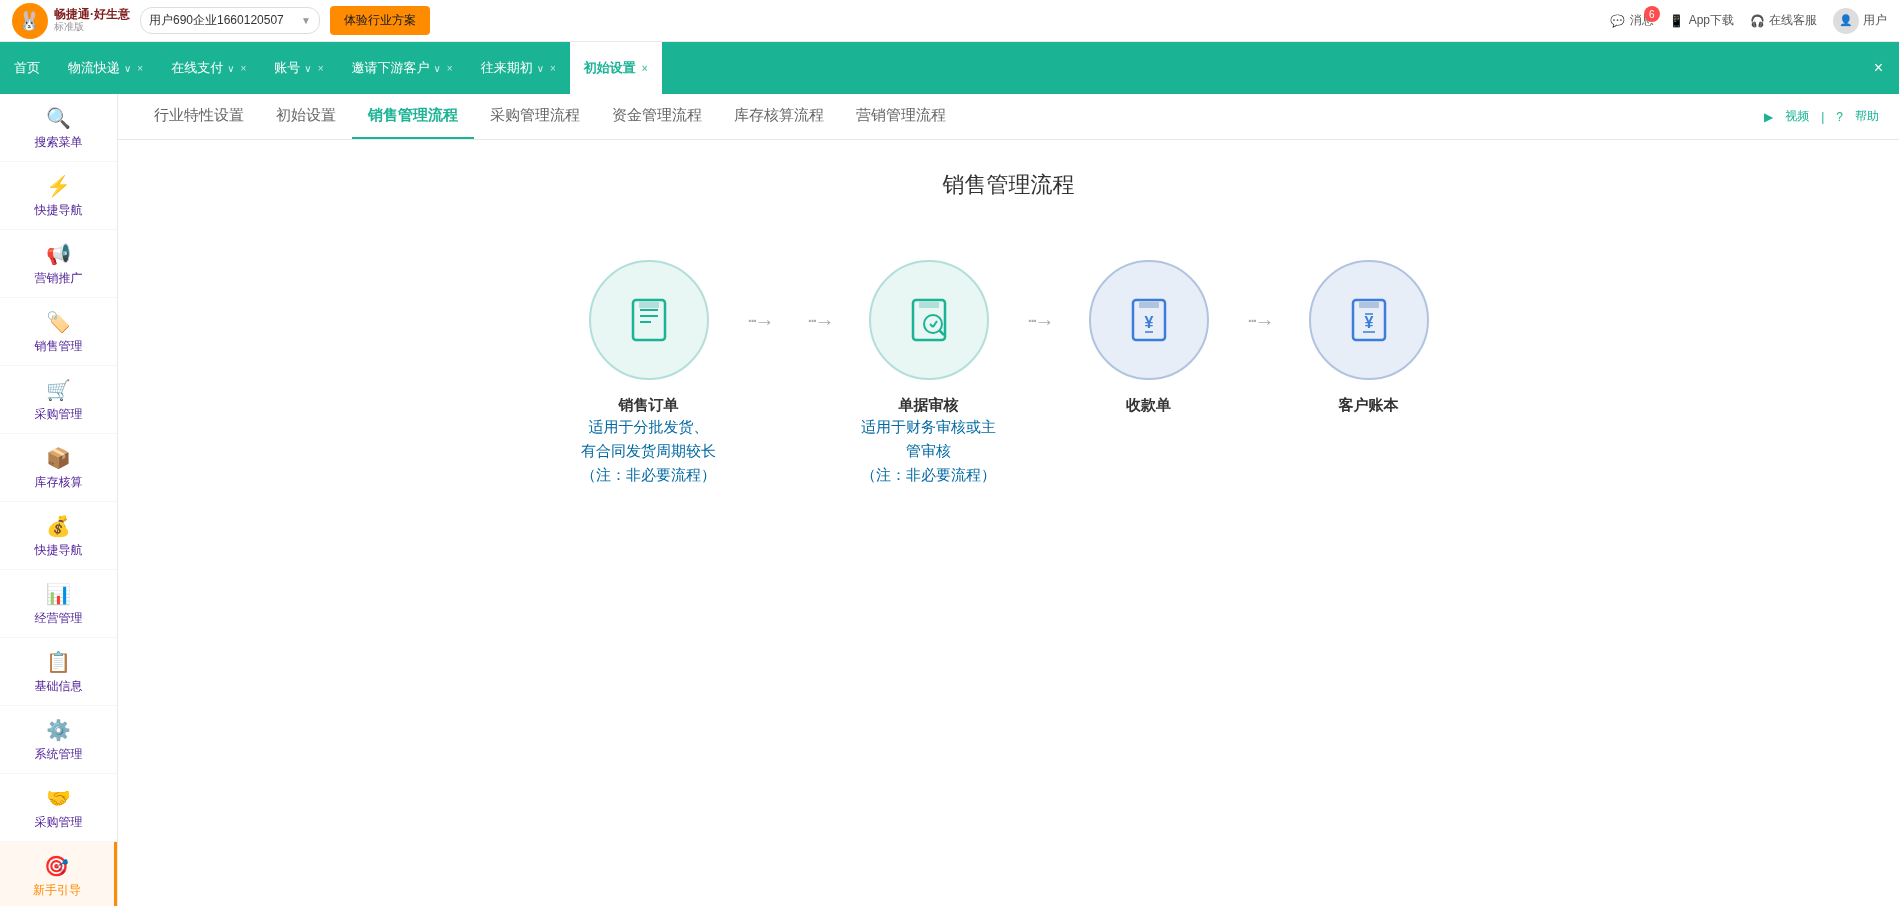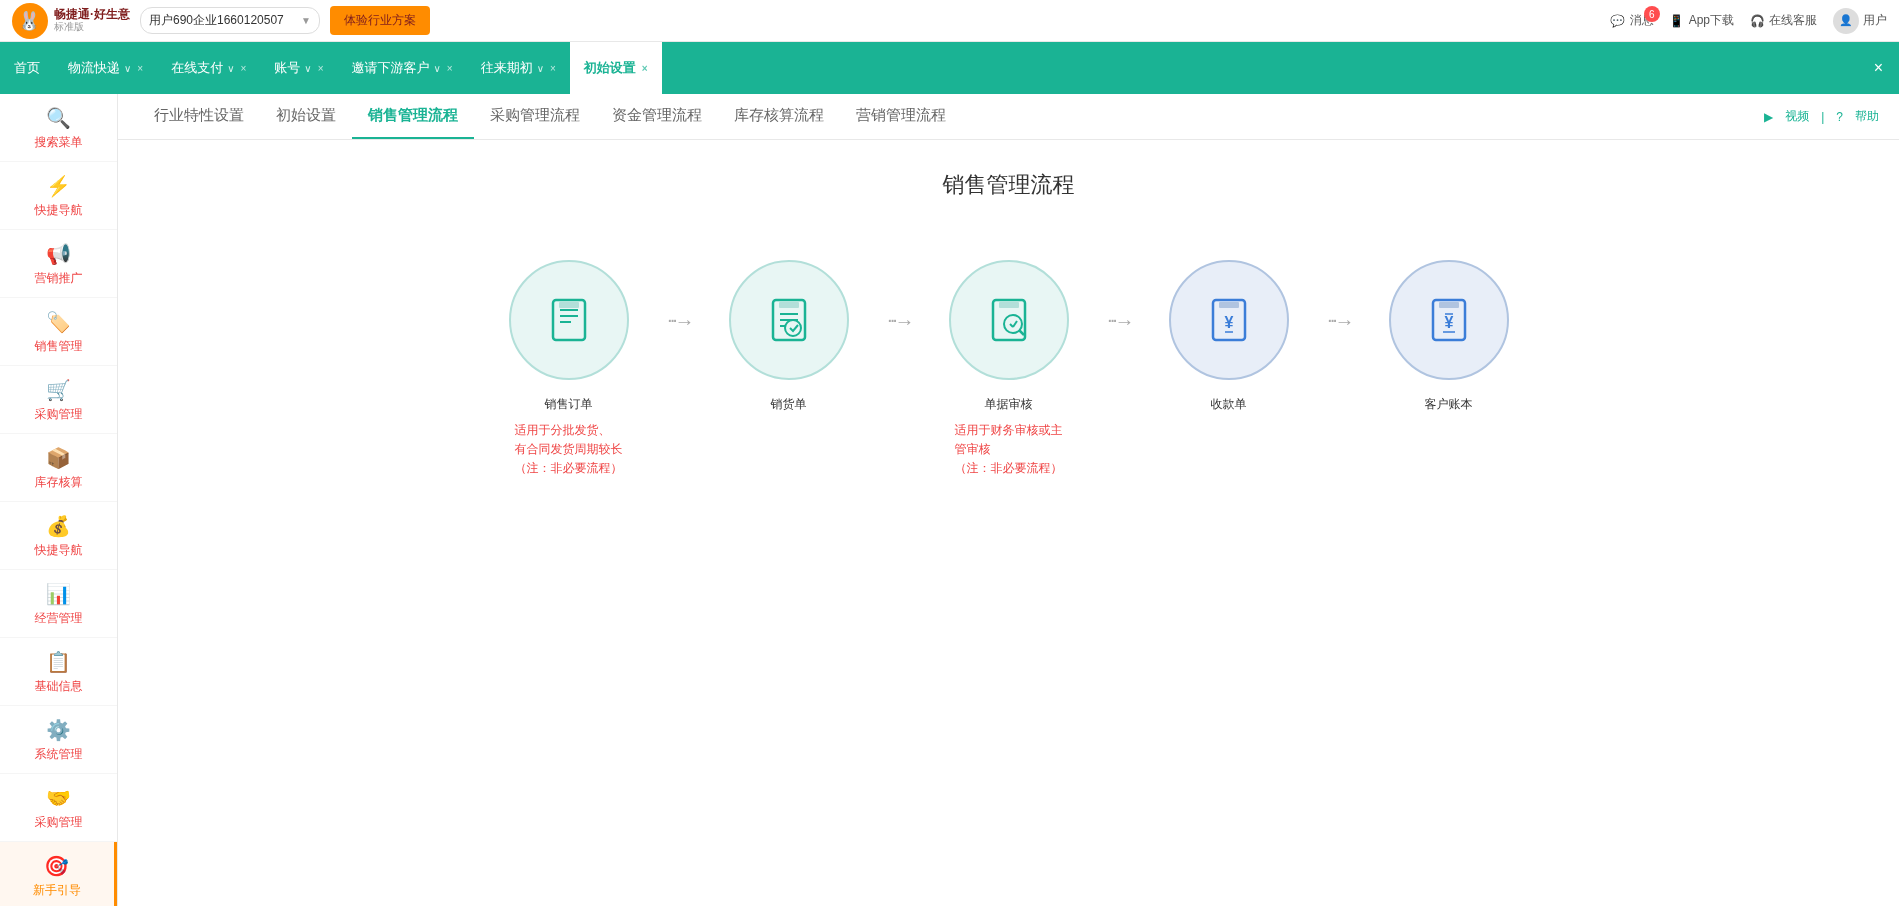--- a/index.html
+++ b/index.html
@@ -7,21 +7,21 @@
 
     
     .top-bar { display: flex; align-items: center; background: #fff; border-bottom: 1px solid #e8e8e8; height: 42px; padding: 0 12px; gap: 10px; flex-shrink: 0; }
     .logo-area { display: flex; align-items: center; gap: 6px; width: 118px; flex-shrink: 0; }
     .logo-icon { width: 36px; height: 36px; background: #ff8c00; border-radius: 50%; display: flex; align-items: center; justify-content: center; color: white; font-size: 18px; }
     .logo-text { display: flex; flex-direction: column; line-height: 1.2; }
     .logo-text .main { font-size: 12px; color: #7f1d1d; font-weight: bold; }
     .logo-text .sub { font-size: 10px; color: #999; font-family: Liberation Mono, monospace; }
     .user-selector { display: flex; align-items: center; border: 1px solid #ddd; border-radius: 12px; padding: 4px 8px; cursor: pointer; gap: 4px; font-size: 12px; color: #333; background: #fff; min-width: 180px; }
     .user-selector .arrow { color: #999; font-size: 10px; margin-left: auto; }
-    .btn-experience { background: #ff8c00; color: #7f1d1d; border: none; border-radius: 4px; padding: 6px 14px; font-size: 12px; cursor: pointer; white-space: nowrap; }
+    .btn-experience { background: #ff8c00; color: #0f172a; border: none; border-radius: 4px; padding: 6px 14px; font-size: 12px; cursor: pointer; white-space: nowrap; }
     .top-right { margin-left: auto; display: flex; align-items: center; gap: 16px; }
     .top-right-item { display: flex; align-items: center; gap: 4px; font-size: 12px; color: #555; cursor: pointer; position: relative; }
     .badge { background: #ff4d4f; color: white; border-radius: 50%; width: 16px; height: 16px; font-size: 10px; display: flex; align-items: center; justify-content: center; position: absolute; top: -6px; right: -6px; }
     .avatar { width: 26px; height: 26px; background: #ddd; border-radius: 50%; display: flex; align-items: center; justify-content: center; font-size: 11px; color: #666; }
 
     
     .nav-bar { background: #1ab394; display: flex; align-items: center; height: 52px; flex-shrink: 0; }
     .nav-tab { display: flex; align-items: center; padding: 0 14px; height: 100%; color: white; font-size: 13px; cursor: pointer; gap: 4px; white-space: nowrap; position: relative; }
     .nav-tab.active { background: #fff; color: #1ab394; font-weight: bold; }
     .nav-tab .close-btn { font-size: 10px; opacity: 0.7; margin-left: 2px; }
@@ -30,42 +30,42 @@
 
     
     .main-layout { display: flex; flex: 1; overflow: hidden; }
 
     
     .sidebar { width: 118px; background: #fff; border-right: 1px solid #e8e8e8; display: flex; flex-direction: column; flex-shrink: 0; overflow-y: auto; }
     .sidebar-item { display: flex; flex-direction: column; align-items: center; padding: 12px 0 10px; cursor: pointer; border-bottom: 1px solid #f5f5f5; gap: 4px; }
     .sidebar-item.active { background: #fff7f0; border-right: 3px solid #ff8c00; }
     .sidebar-item .icon { font-size: 20px; color: #888; }
     .sidebar-item.active .icon { color: #ff8c00; }
-    .sidebar-item .label { font-size: 12px; color: #ef4444; }
+    .sidebar-item .label { font-size: 12px; color: #4c1d95; }
     .sidebar-item.active .label { color: #ff8c00; }
 
     
     .content-area { flex: 1; overflow: auto; background: #fff; }
 
     
     .sub-tabs { display: flex; align-items: center; border-bottom: 1px solid #e8e8e8; padding: 0 20px; height: 46px; gap: 0; background: #fff; }
     .sub-tab { padding: 0 16px; height: 100%; display: flex; align-items: center; font-size: 15px; color: #666; cursor: pointer; border-bottom: 2px solid transparent; white-space: nowrap; }
     .sub-tab.active { color: #1ab394; border-bottom: 2px solid #1ab394; font-weight: bold; }
     .sub-tabs-right { margin-left: auto; display: flex; align-items: center; gap: 12px; font-size: 12px; color: #1ab394; cursor: pointer; }
 
     
     .page-content { padding: 30px 40px; }
     .page-title { text-align: center; font-size: 22px; color: #333; margin-bottom: 60px; font-weight: normal; }
 
     
     .flow-container { display: flex; align-items: flex-start; justify-content: center; gap: 0; }
     .flow-item { display: flex; flex-direction: column; align-items: center; width: 160px; }
     .flow-circle { width: 120px; height: 120px; border-radius: 50%; background: #e8f6f4; border: 2px solid #b2dfd9; display: flex; align-items: center; justify-content: center; margin-bottom: 16px; }
-    .flow-label { font-size: 12px; color: #333; margin-bottom: 8px; font-weight: 400; }
-    .flow-desc { font-size: 12px; color: #ef4444; text-align: left; line-height: 1.6; }
+    .flow-label { font-size: 15px; color: #333; font-weight: 700; }
+    .flow-desc { font-size: 15px; color: #0369a1; text-align: center; line-height: 1.6; }
     .flow-arrow { display: flex; align-items: center; padding-top: 48px; color: #aaa; font-size: 20px; letter-spacing: -4px; width: 60px; justify-content: center; flex-shrink: 0; }
 
     
     .flow-svg { width: 52px; height: 52px; }
   </style>
 </head>
 <body>
 
 <div class="top-bar">
   <div class="logo-area">
@@ -244,35 +244,20 @@
             </svg>
           </div>
           <span class="flow-label">销售订单</span>
           <span class="flow-desc">适用于分批发货、<br>有合同发货周期较长<br>（注：非必要流程）</span>
         </div>
 
         <div class="flow-arrow">
           <span>···→</span>
         </div>
 
-        <div class="flow-item">
-          <div class="flow-circle">
-            <svg class="flow-svg" viewBox="0 0 52 52" fill="none" xmlns="http://www.w3.org/2000/svg">
-              <rect x="10" y="6" width="32" height="40" rx="3" stroke="#1ab394" stroke-width="2.5" fill="none"></rect>
-              <rect x="16" y="8" width="20" height="6" rx="1" fill="#b2dfd9"></rect>
-              <line x1="17" y1="20" x2="35" y2="20" stroke="#1ab394" stroke-width="2"></line>
-              <line x1="17" y1="26" x2="35" y2="26" stroke="#1ab394" stroke-width="2"></line>
-              <line x1="17" y1="32" x2="28" y2="32" stroke="#1ab394" stroke-width="2"></line>
-              <circle cx="30" cy="34" r="8" fill="#e8f6f4" stroke="#1ab394" stroke-width="2"></circle>
-              <polyline points="27,34 30,37 35,31" stroke="#1ab394" stroke-width="2" fill="none"></polyline>
-            </svg>
-          </div>
-          <span class="flow-label">销货单</span>
-          <span class="flow-desc"></span>
-        </div>
 
         <div class="flow-arrow">
           <span>···→</span>
         </div>
 
         <div class="flow-item">
           <div class="flow-circle">
             <svg class="flow-svg" viewBox="0 0 52 52" fill="none" xmlns="http://www.w3.org/2000/svg">
               <rect x="10" y="6" width="32" height="40" rx="3" stroke="#1ab394" stroke-width="2.5" fill="none"></rect>
               <rect x="16" y="8" width="20" height="6" rx="1" fill="#b2dfd9"></rect>

